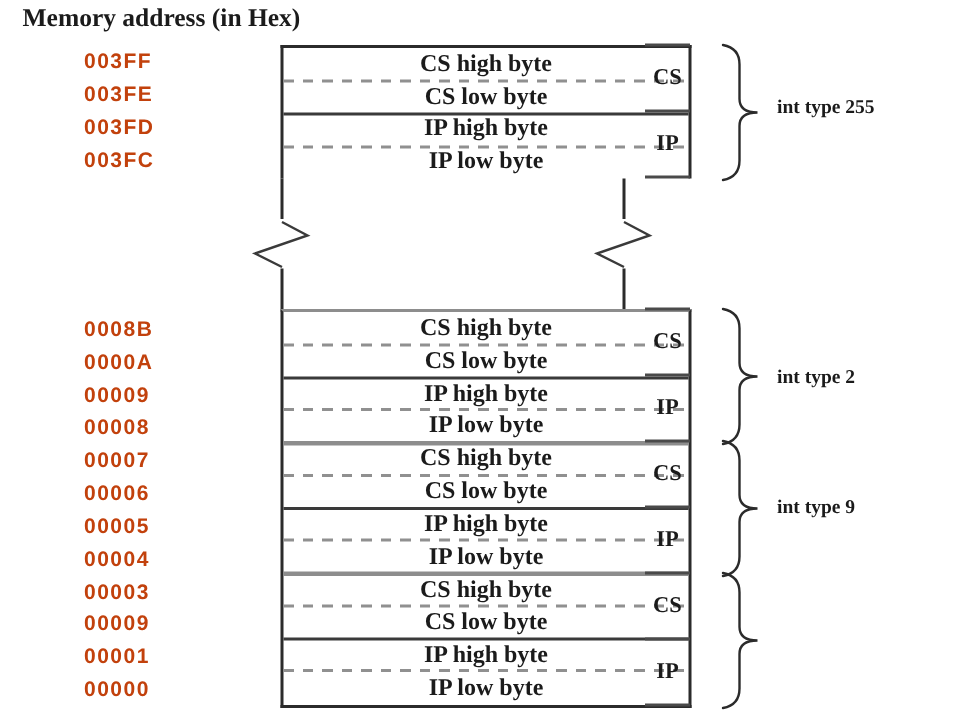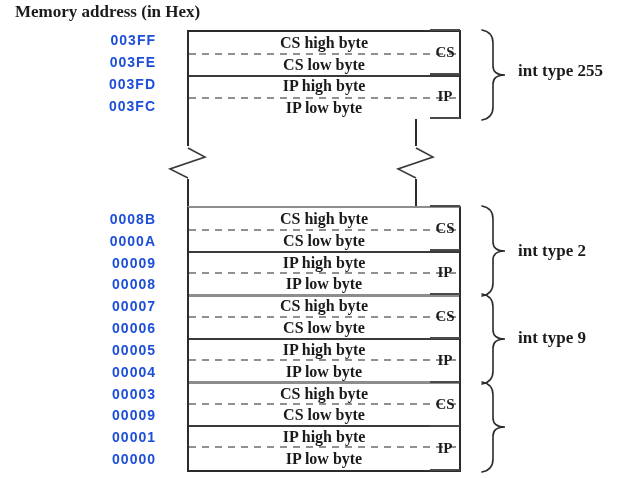--- a/index.html
+++ b/index.html
@@ -6,24 +6,24 @@
   .stage {
     position:relative; width:638px; height:478px; background:#ffffff;
     font-family:"Liberation Serif","DejaVu Serif",serif; color:#1b1b1b;
     overflow:hidden;
   }
   .title {
     position:absolute; left:15px; top:2px;
     font-weight:700; font-size:17px; white-space:nowrap;
   }
   .addr {
-    position:absolute; left:56px; width:100px; text-align:right;
+    position:absolute; left:56px; width:100px; 
     font-family:"Liberation Sans","DejaVu Sans",sans-serif;
     font-weight:700; font-size:14px; letter-spacing:1px; line-height:22px;
-    color:#1d4ed8;
+    color:#c2410c;
   }
   .mem-box {
     position:absolute; left:187px; width:274px;
     display:flex; flex-direction:column; box-sizing:border-box;
   }
   .top-box { top:30px; height:89px; border:2px solid #2b2b2b; border-bottom:none; }
   .bottom-box { top:206px; height:266px; border:2px solid #2b2b2b; border-top:2px solid #8d8d8d; }
   .row {
     flex:1; display:flex; align-items:center; justify-content:center;
     font-weight:700; font-size:16px; white-space:nowrap;
@@ -34,21 +34,21 @@
   .sep.group { height:3px; background:#8d8d8d; }
   .vline { position:absolute; width:2px; background:#2b2b2b; }
   .zig { position:absolute; }
   .regline { position:absolute; left:430px; width:30px; height:2px; background:#4a4a4a; }
   .reglabel {
     position:absolute; left:428px; width:34px; text-align:center;
     font-weight:700; font-size:15px; line-height:20px;
   }
   .brace { position:absolute; left:477px; }
   .bracelabel {
-    position:absolute; left:518px; font-weight:700; font-size:17px;
+    position:absolute; left:518px; font-weight:700; font-size:13px;
     line-height:22px; white-space:nowrap;
   }
 </style>
 </head>
 <body>
 
 <div class="stage">
 
   <div class="title">Memory address (in Hex)</div>
 

